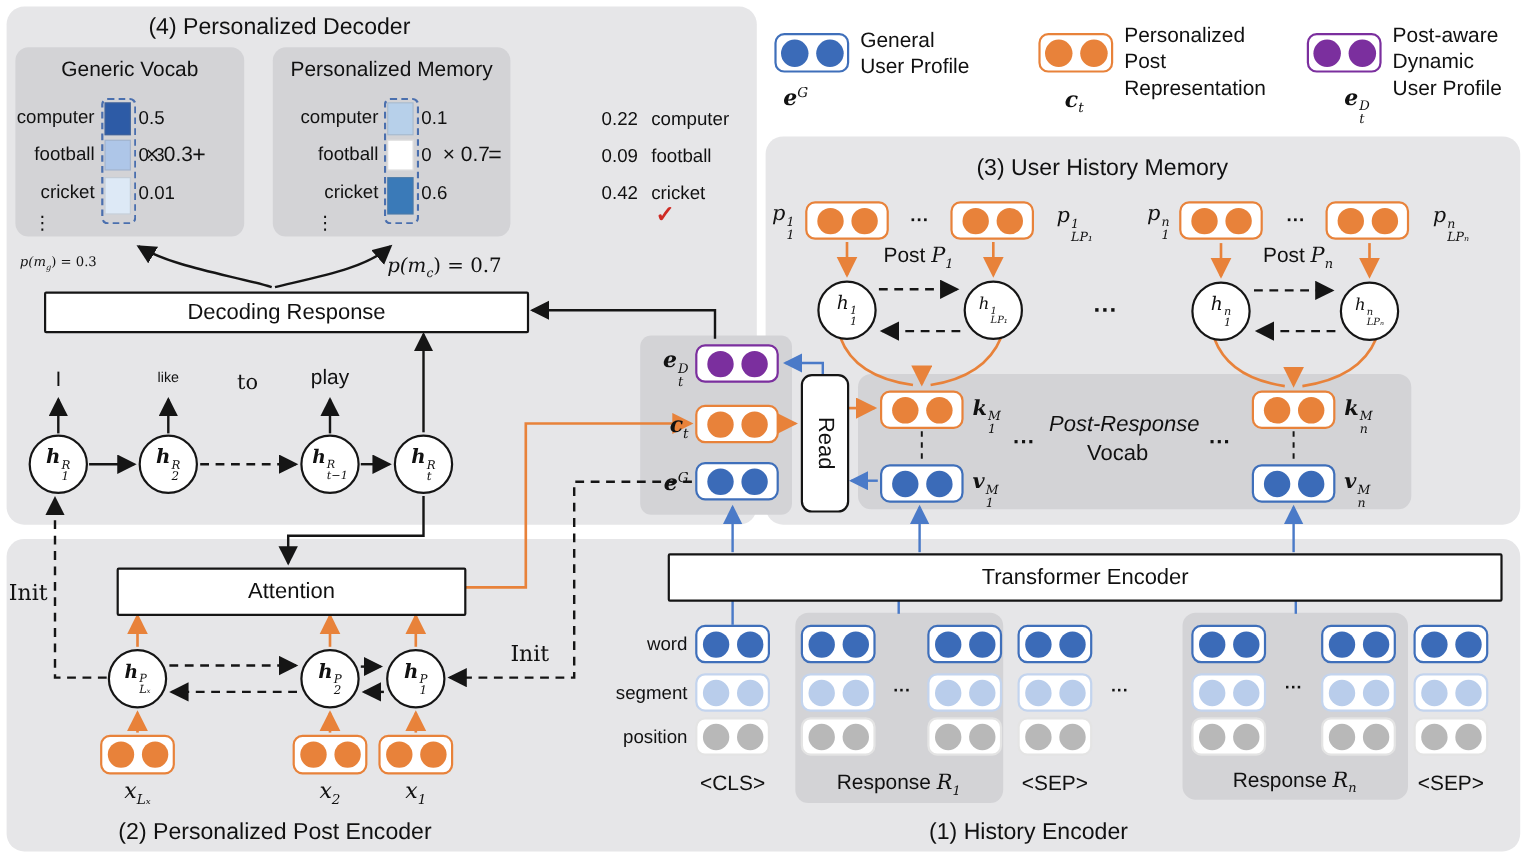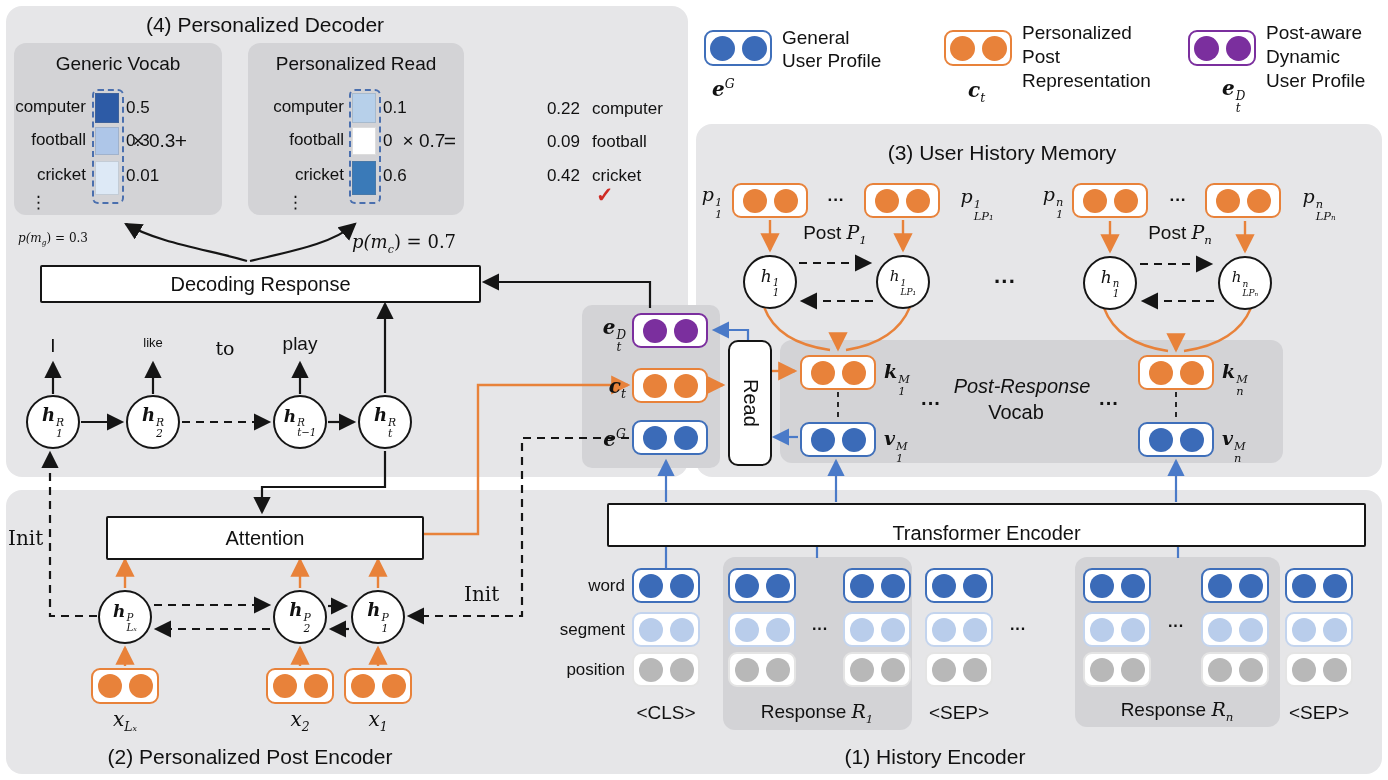--- a/index.html
+++ b/index.html
@@ -146,38 +146,38 @@
   <div class="dot d-purple" style="width:25px;height:25px;"></div>
 </div>
 <div class="lbl" style="left:1266px;top:22px;font-size:19px;">Post-aware</div>
 <div class="lbl" style="left:1266px;top:46px;font-size:19px;">Dynamic</div>
 <div class="lbl" style="left:1266px;top:70px;font-size:19px;">User Profile</div>
 <div class="lbl math" style="left:1222px;top:76px;font-size:20px;"><span class="mi mb">e</span><span class="mstack">
       <span class="">D</span>
       <span class="">t</span>
     </span></div>
 
-<div class="lbl c" style="left:265px;top:13px;font-size:21px;">(4) Personalized Decoder</div>
+<div class="lbl c" style="left:254px;top:13px;font-size:21px;">(4) Personalized Decoder</div>
 
 <div class="lbl c" style="left:118px;top:53px;font-size:19px;text-align:right;">Generic Vocab</div>
 <div class="lbl r" style="left:10px;top:97px;width:76px;font-size:17px;">computer</div>
 <div class="lbl r" style="left:10px;top:130px;width:76px;font-size:17px;">football</div>
 <div class="lbl r" style="left:10px;top:165px;width:76px;font-size:17px;">cricket</div>
 <div class="dashbox" style="left:92px;top:89px;width:28px;height:111px;"></div>
 <div class="cell" style="left: 95px; top: 93px; width: 22px; height: 28px; background: rgb(45, 91, 166);"></div>
 <div class="cell" style="left: 95px; top: 127px; width: 22px; height: 26px; background: rgb(174, 198, 232);"></div>
 <div class="cell" style="left: 95px; top: 161px; width: 22px; height: 32px; background: rgb(221, 233, 246);"></div>
 <div class="lbl" style="left:126px;top:98px;font-size:17px;">0.5</div>
 <div class="lbl" style="left:126px;top:131px;font-size:17px;">0.3</div>
 <div class="lbl" style="left:126px;top:166px;font-size:17px;">0.01</div>
 <div class="lbl" style="left:30px;top:192px;font-size:17px;">⋮</div>
 <div class="lbl c" style="left:154px;top:130px;font-size:19px;">× 0.3</div>
 <div class="lbl c" style="left:181px;top:129px;font-size:21px;">+</div>
 
-<div class="lbl c" style="left:356px;top:53px;font-size:19px;">Personalized Read</div>
+<div class="lbl c" style="left:356px;top:53px;font-size:19px;">Personalized Memory</div>
 <div class="lbl r" style="left:252px;top:97px;width:92px;font-size:17px;">computer</div>
 <div class="lbl r" style="left:252px;top:130px;width:92px;font-size:17px;">football</div>
 <div class="lbl r" style="left:252px;top:165px;width:92px;font-size:17px;">cricket</div>
 <div class="dashbox" style="left:349px;top:89px;width:28px;height:111px;"></div>
 <div class="cell" style="left: 352px; top: 93px; width: 22px; height: 28px; background: rgb(183, 208, 234);"></div>
 <div class="cell" style="left: 352px; top: 127px; width: 22px; height: 26px; background: rgb(255, 255, 255);"></div>
 <div class="cell" style="left: 352px; top: 161px; width: 22px; height: 32px; background: rgb(58, 122, 184);"></div>
 <div class="lbl" style="left:383px;top:98px;font-size:17px;">0.1</div>
 <div class="lbl" style="left:383px;top:131px;font-size:17px;">0</div>
 <div class="lbl" style="left:383px;top:166px;font-size:17px;">0.6</div>
@@ -397,21 +397,21 @@
 <div class="pill b-orange" style="left:632px;top:368px;width:76px;height:35px;">
   <div class="dot d-orange" style="width:24px;height:24px;"></div>
   <div class="dot d-orange" style="width:24px;height:24px;"></div>
 </div>
 <div class="lbl r math" style="left:584px;top:426px;width:42px;font-size:20px;"><span class="mi mb">e</span><sup class="msp">G</sup></div>
 <div class="pill b-blue" style="left:632px;top:420px;width:76px;height:35px;">
   <div class="dot d-blue" style="width:24px;height:24px;"></div>
   <div class="dot d-blue" style="width:24px;height:24px;"></div>
 </div>
 
-<div class="box" style="left:607px;top:503px;width:755px;height:40px;align-items:flex-end;">
+<div class="box" style="left:607px;top:503px;width:755px;height:40px;">
   <span>Transformer Encoder</span>
 </div>
 
 <div class="lbl r" style="left:535px;top:576px;width:90px;font-size:17px;">word</div>
 <div class="lbl r" style="left:535px;top:620px;width:90px;font-size:17px;">segment</div>
 <div class="lbl r" style="left:535px;top:660px;width:90px;font-size:17px;">position</div>
 
 <div id="embed-grid">
     <div class="pill" style="left: 632px; top: 568px; width: 68px; height: 35px; border-color: rgb(63, 111, 186);">
       <div class="dot" style="width: 24px; height: 24px; background: rgb(59, 107, 184);"></div>

